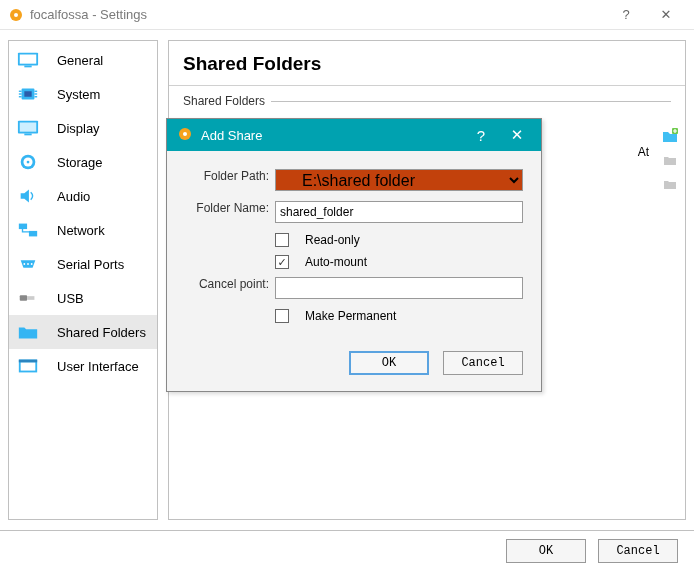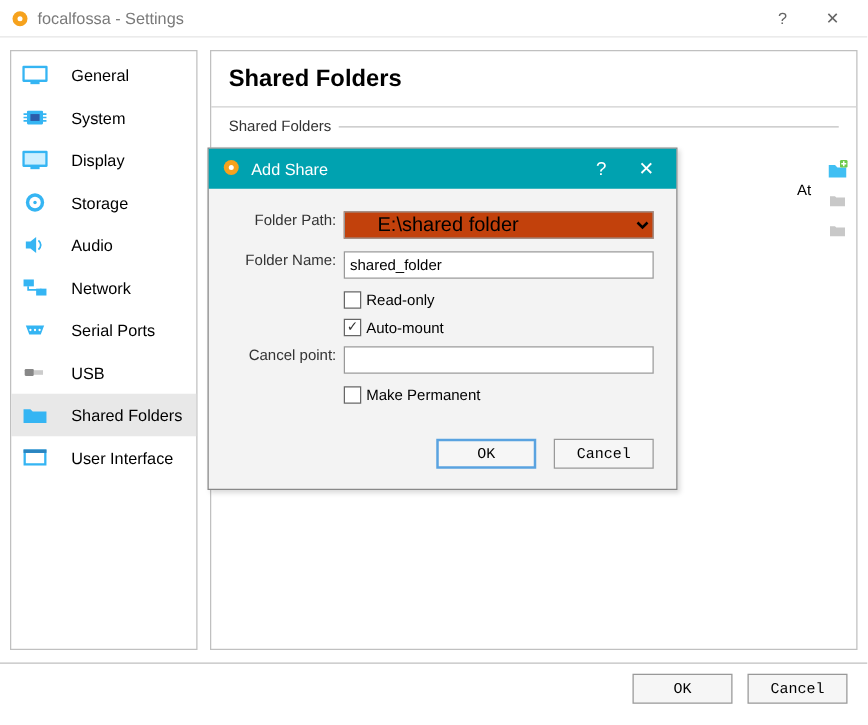--- a/index.html
+++ b/index.html
@@ -30,21 +30,21 @@
 .dlgtitle .dlgt { flex: 1; }
 .dlgtitle .dbtn { width: 28px; display: flex; justify-content: center; cursor: pointer; font-size: 15px; }
 .dlgbody { padding: 18px 18px 10px 18px; }
 .formrow { display: flex; align-items: flex-start; margin-bottom: 10px; }
 .formrow label { width: 84px; text-align: right; margin-right: 6px; font-size: 12px; color: #333; }
 .formrow .field { flex: 1; }
 select.pathsel { width: 100%; height: 22px; border: 1px solid #999; background: #c2410c; font-size: 16px; padding-left: 22px; position: relative; }
 .pathwrap { position: relative; flex: 1; }
 .pathwrap .fldicon { position: absolute; left: 4px; top: 3px; pointer-events: none; }
 input.txt { width: 100%; height: 22px; border: 1px solid #999; padding: 0 4px; font-size: 12px; }
-.chkrow { display: flex; align-items: flex-end; margin-left: 90px; margin-bottom: 8px; gap: 4px; font-size: 12px; }
+.chkrow { display: flex; align-items: flex-end; margin-left: 90px; margin-bottom: 8px; gap: 16px; font-size: 12px; }
 .chkbox { width: 14px; height: 14px; border: 1px solid #666; display: inline-flex; align-items: center; justify-content: center; background:#fff; cursor: pointer; }
 .chkbox.checked::after { content: "✓"; font-size: 11px; color: #333; line-height: 1; }
 .dlgbtns { display: flex; justify-content: flex-end; gap: 14px; padding: 10px 18px 16px; }
 .pbtn { width: 80px; height: 24px; border: 1px solid #999; background: #f6f6f6; cursor: pointer; font-size: 12px; font-family: Liberation Mono, monospace; }
 .pbtn.primary { border: 2px solid #5aa3e0; }
 
 .bottombar { height: 40px; border-top: 1px solid #c0c0c0; display: flex; justify-content: flex-end; align-items: center; padding: 0 16px; gap: 12px; }
 .bottombar .pbtn { width: 80px; height: 24px; }
 
 .sicon { width: 22px; height: 18px; }

